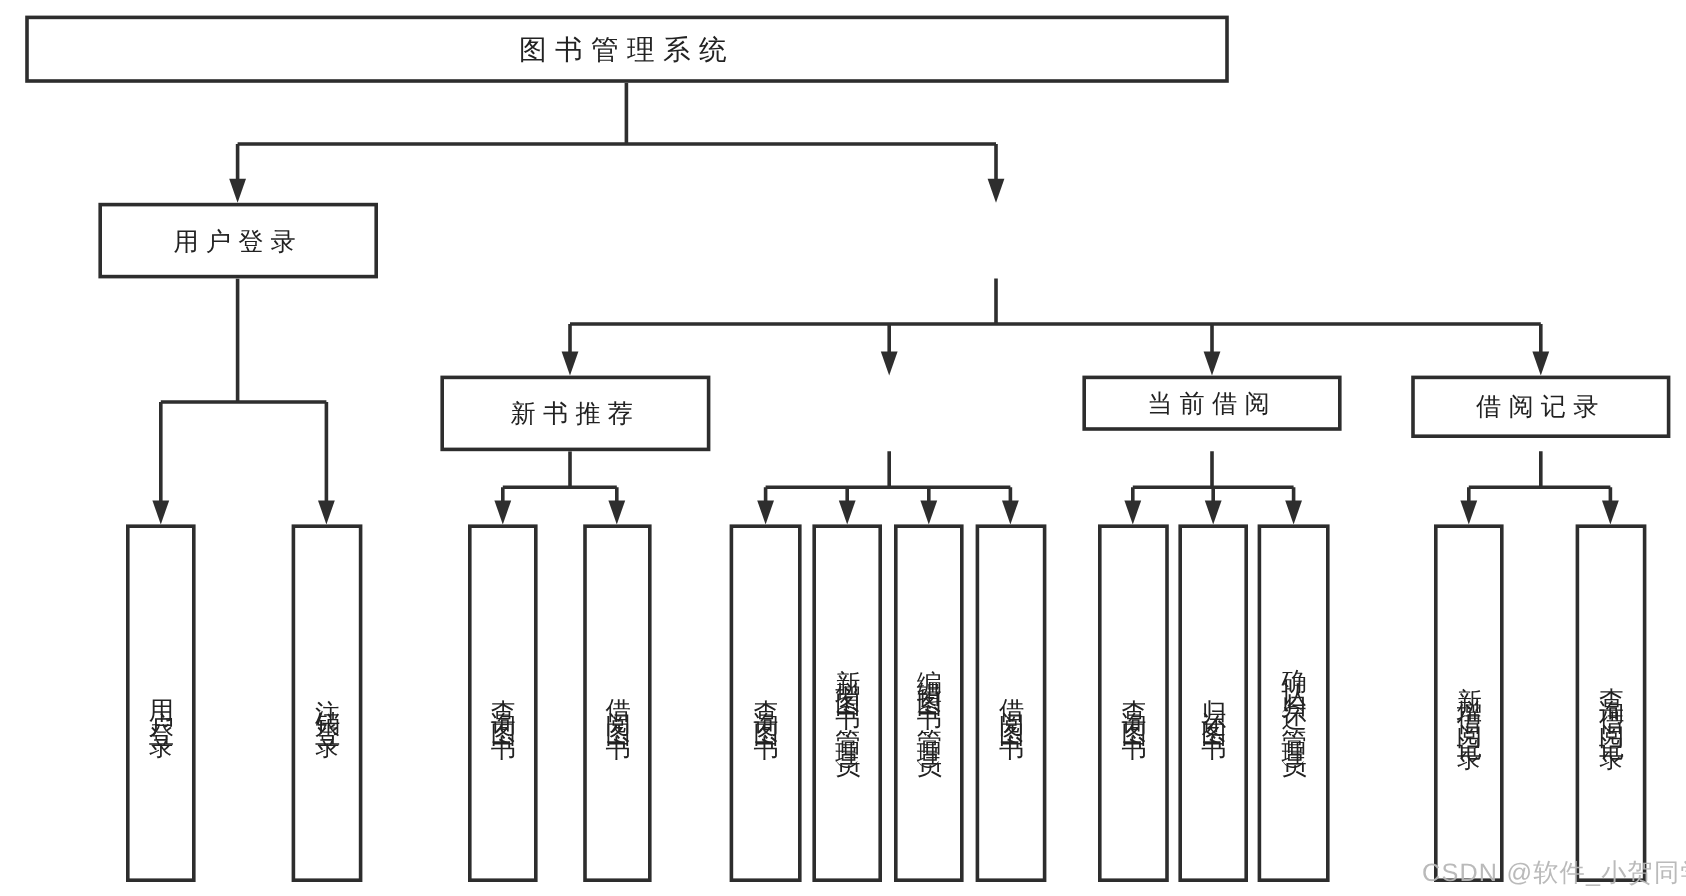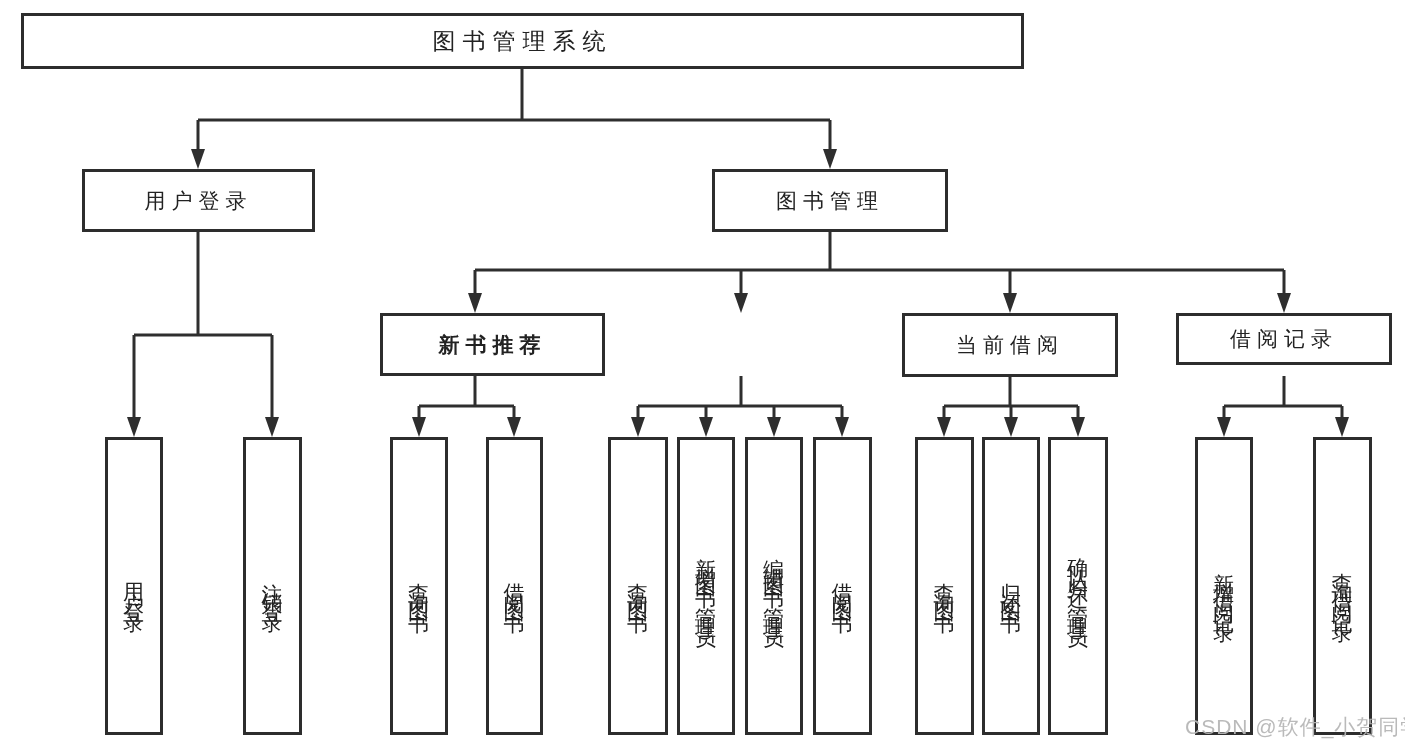--- a/index.html
+++ b/index.html
@@ -110,24 +110,23 @@
     <g>
       <path class="line" d="M1284 376 L1284 406 M1224 406 L1342 406 M1224 406 L1224 420 M1342 406 L1342 420"></path>
       <path class="arrow" d="M1224 437 l-7 -20 h14 z"></path>
       <path class="arrow" d="M1342 437 l-7 -20 h14 z"></path>
     </g>
   </svg>
 
   <div class="node root-node" style="left:21px; top:13px; width:1003px; height:56px;">图书管理系统</div>
 
   <div class="node branch-node" style="left:82px; top:169px; width:233px; height:63px;">用户登录</div>
-  <div class="node branch-node" style="left:712px; top:169px; width:236px; height:63px;">图书管理</div>
 
-  <div class="node branch-node" style="left:380px; top:313px; width:225px; height:63px;font-weight:bold;">新书推荐</div>
-  <div class="node branch-node" style="left:902px; top:313px; width:216px; height:64px;">当前借阅</div>
+  <div class="node branch-node" style="left:367px; top:313px; width:225px; height:63px;">新书推荐</div>
+  <div class="node branch-node" style="left:902px; top:313px; width:216px; height:46px;">当前借阅</div>
   <div class="node branch-node" style="left:1176px; top:313px; width:216px; height:52px;">借阅记录</div>
 
   <div class="node leaf-node" style="left:105px; top:437px; width:58px; height:298px;">用户登录</div>
   <div class="node leaf-node" style="left:243px; top:437px; width:59px; height:298px;">注销登录</div>
 
   <div class="node leaf-node" style="left:390px; top:437px; width:58px; height:298px;">查询图书</div>
   <div class="node leaf-node" style="left:486px; top:437px; width:57px; height:298px;">借阅图书</div>
 
   <div class="node leaf-node" style="left:608px; top:437px; width:60px; height:298px;">查询图书</div>
   <div class="node leaf-node" style="left:677px; top:437px; width:58px; height:298px;">新增图书（管理员）</div>

